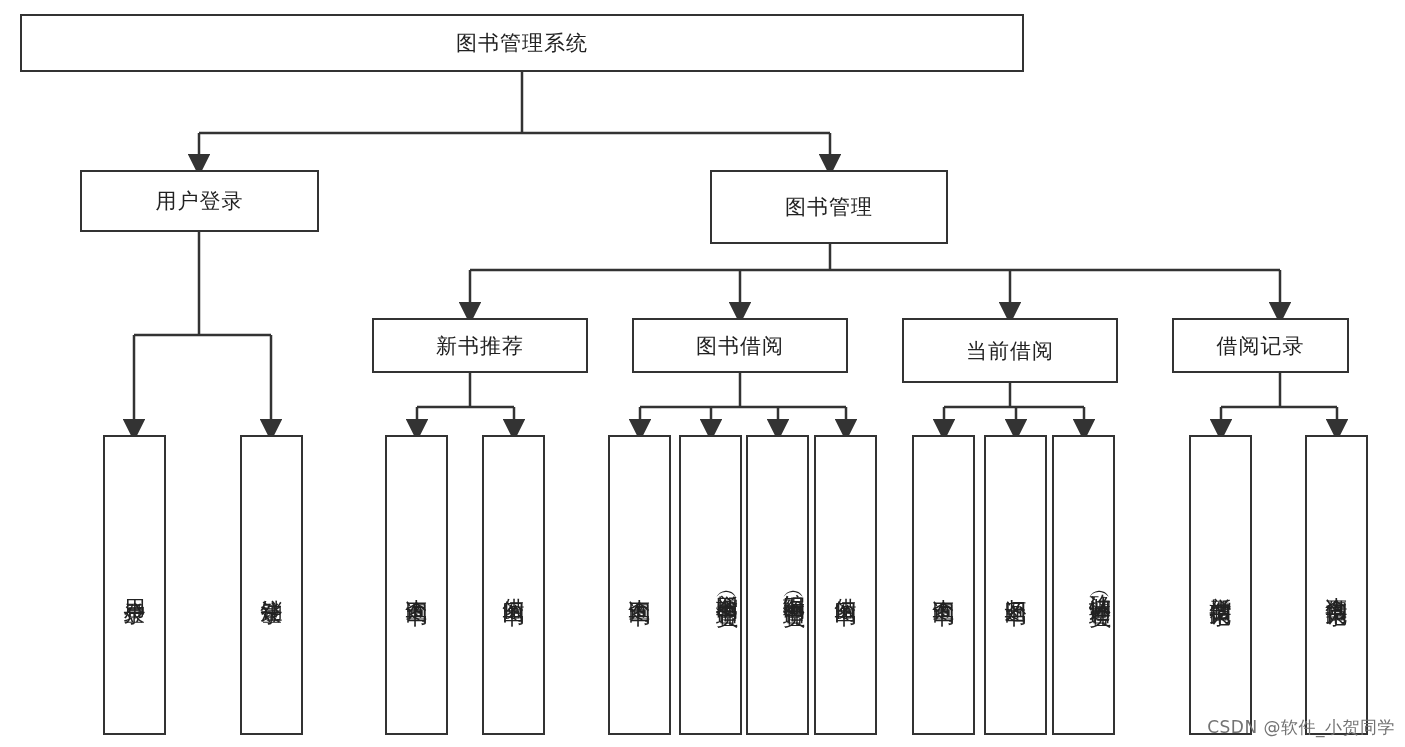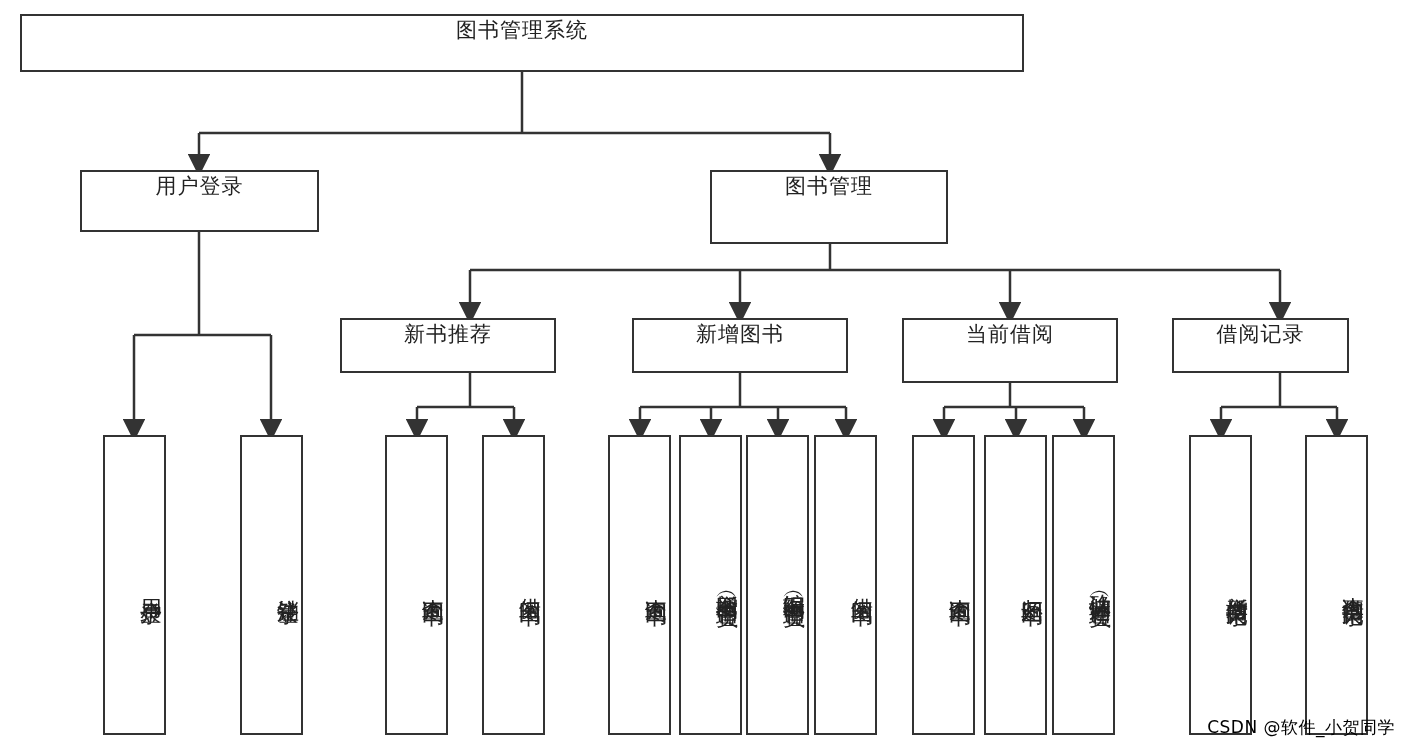--- a/index.html
+++ b/index.html
@@ -22,21 +22,21 @@
     width: 1405px;
     height: 747px;
     pointer-events: none;
   }
   .node {
     position: absolute;
     box-sizing: border-box;
     border: 2.5px solid #333333;
     background: #ffffff;
     display: flex;
-    align-items: flex-start;
+    align-items: center;
     justify-content: center;
     color: #222222;
   }
   .node-h {
     font-size: 21px;
     letter-spacing: 1px;
     white-space: nowrap;
   }
   .node-v {
     writing-mode: vertical-rl;
@@ -48,21 +48,21 @@
     padding: 6px 0;
   }
   .node-v.top-align {
     align-items: flex-start;
   }
   .watermark {
     position: absolute;
     right: 10px;
     bottom: 8px;
     font-size: 17px;
-    color: #000000;
+    color: #737373;
     letter-spacing: 0.5px;
     white-space: nowrap;
   }
 </style>
 </head>
 <body>
 
 <div id="canvas">
 
   <svg class="wires" viewBox="0 0 1405 747">
@@ -119,25 +119,25 @@
     <span>图书管理系统</span>
   </div>
 
   <div class="node node-h" style="left:80px; top:170px; width:239px; height:62px;">
     <span>用户登录</span>
   </div>
   <div class="node node-h" style="left:710px; top:170px; width:238px; height:74px;">
     <span>图书管理</span>
   </div>
 
-  <div class="node node-h" style="left:340px; top:318px; width:216px; height:55px;">
+  <div class="node node-h" style="left:372px; top:318px; width:216px; height:55px;">
     <span>新书推荐</span>
   </div>
   <div class="node node-h" style="left:632px; top:318px; width:216px; height:55px;">
-    <span>新增图书</span>
+    <span>图书借阅</span>
   </div>
   <div class="node node-h" style="left:902px; top:318px; width:216px; height:65px;">
     <span>当前借阅</span>
   </div>
   <div class="node node-h" style="left:1172px; top:318px; width:177px; height:55px;">
     <span>借阅记录</span>
   </div>
 
   <div class="node node-v" style="left:103px; top:435px; width:63px; height:300px;">
     <span>用户登录</span>

